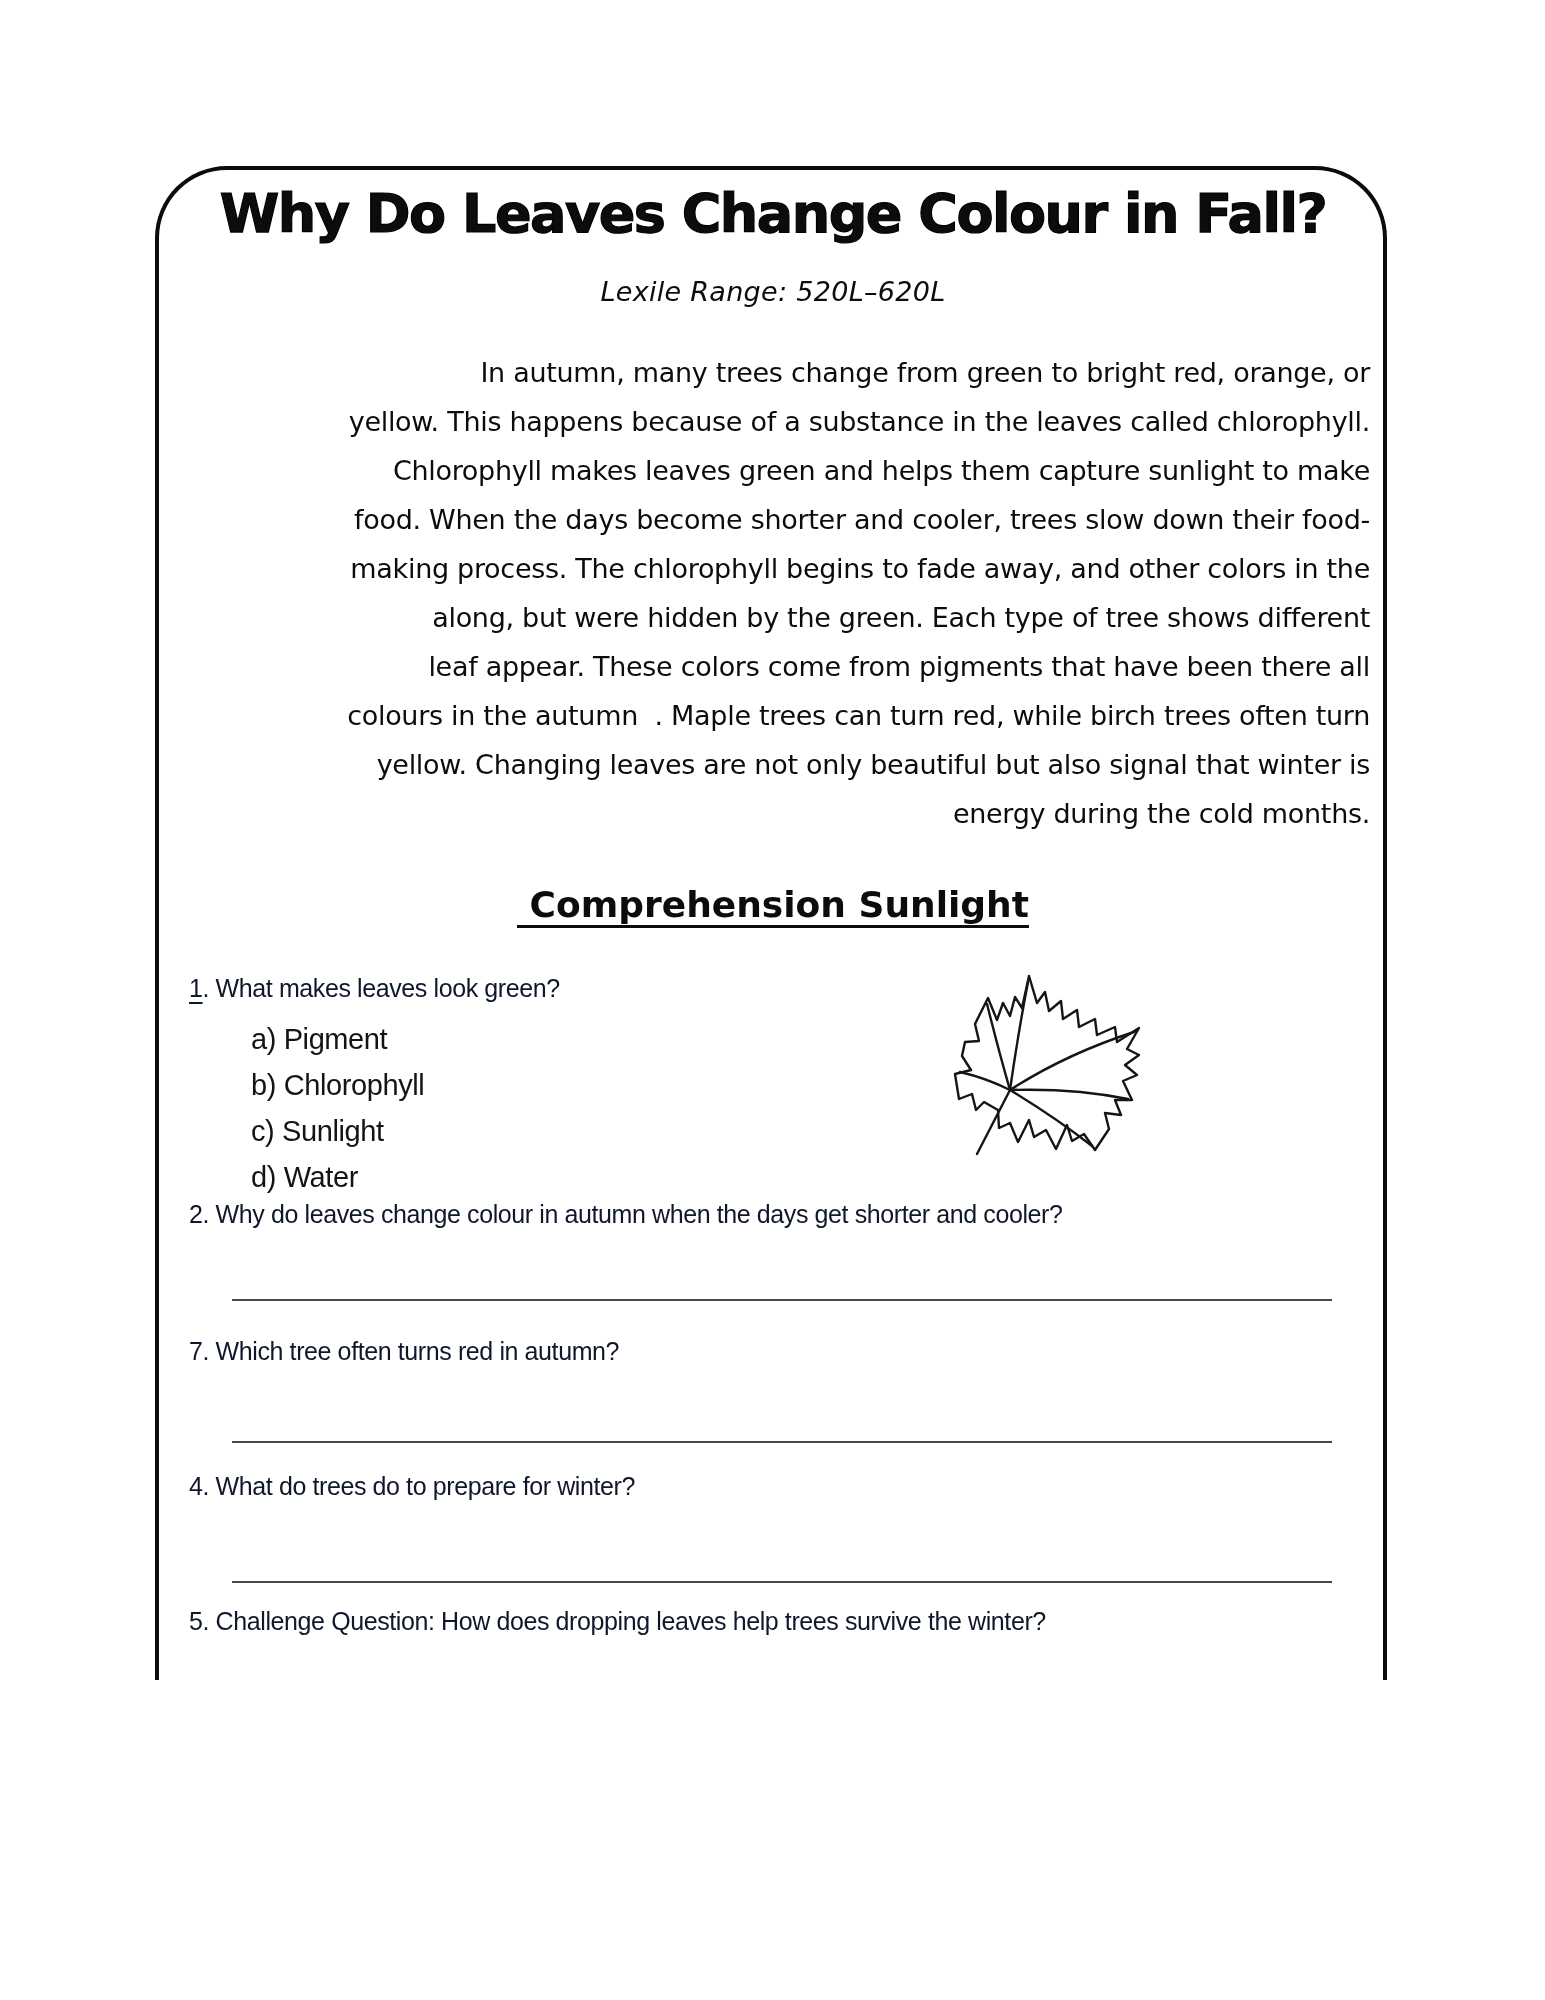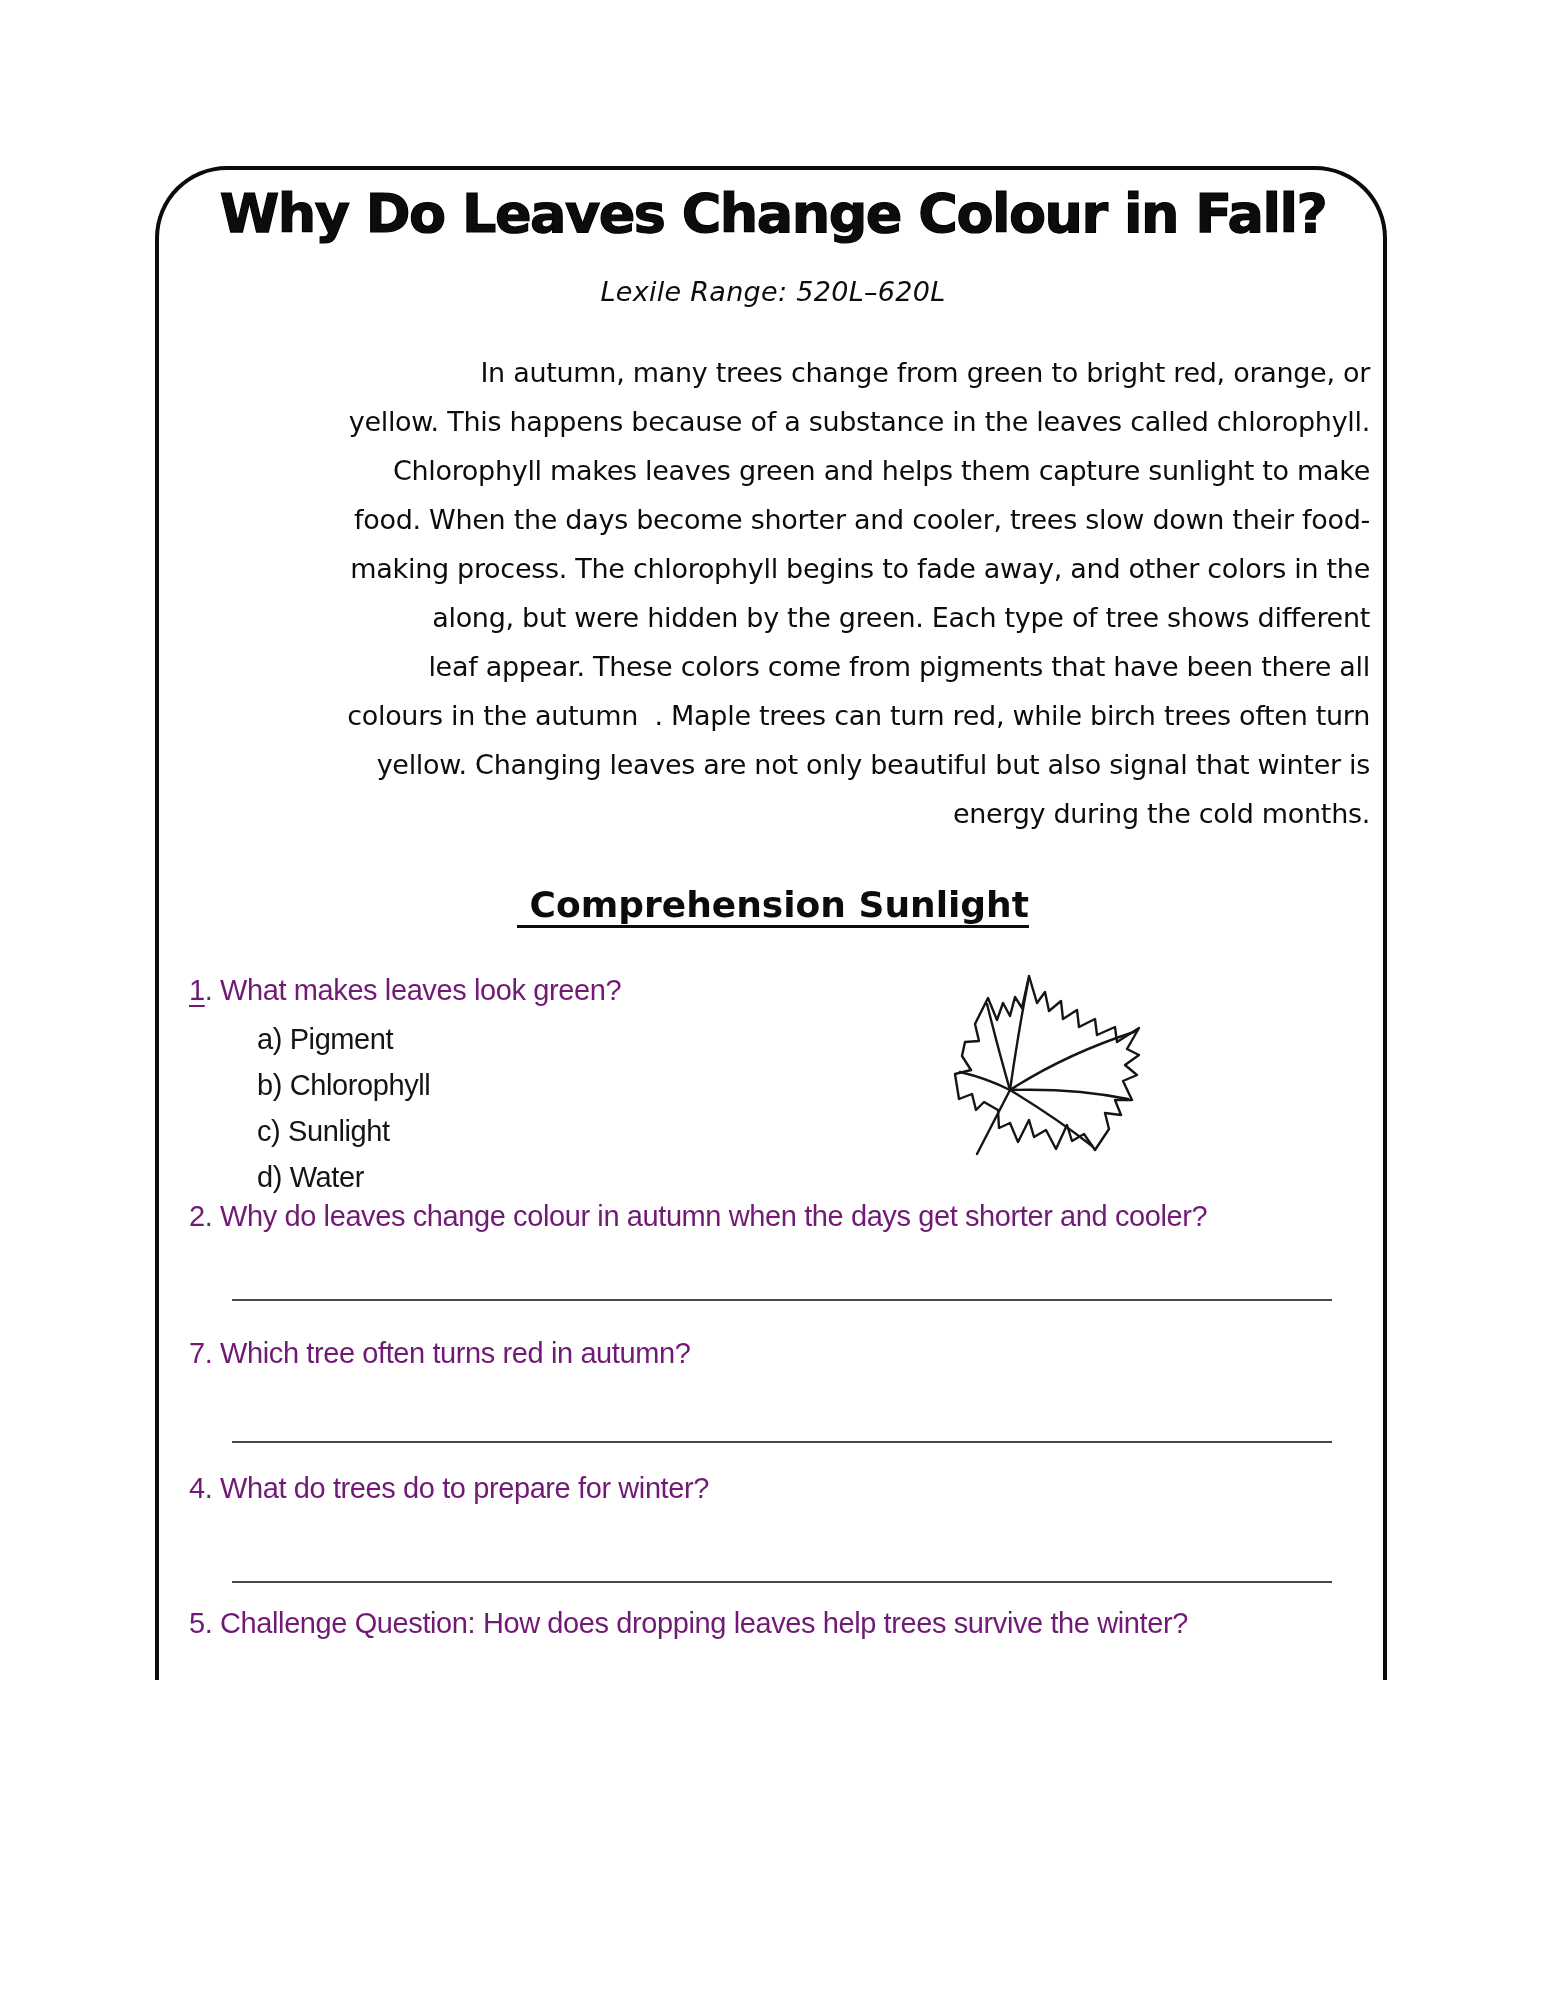--- a/index.html
+++ b/index.html
@@ -30,31 +30,31 @@
   .cq-heading {
     position:absolute; left:157px; top:884px; width:1232px; text-align:center;
     font-size:36px; font-weight:bold;
   }
   .cq-heading span {
     text-decoration:underline; text-decoration-thickness:3px;
     text-underline-offset:8px; white-space:pre;
   }
   .q {
     position:absolute; left:189px; width:1180px;
-    font-family:"Liberation Sans", sans-serif; font-size:29px;
-    letter-spacing:-0.4px; color:#701a75; white-space:pre;
+    font-family:"Liberation Sans", sans-serif; font-size:25px;
+    letter-spacing:-0.4px; color:#0f172a; white-space:pre;
   }
   #q1 { top:974px; }
   #q2 { top:1200px; }
   #q3 { top:1337px; }
   #q4 { top:1472px; }
   #q5 { top:1607px; }
   .q1num { text-decoration:underline; text-decoration-thickness:2px; text-underline-offset:5px; }
   .opts {
-    position:absolute; left:257px; top:1016px;
+    position:absolute; left:251px; top:1016px;
     font-family:"Liberation Sans", sans-serif; font-size:29px;
     letter-spacing:-0.4px; color:#141414;
   }
   .opt { height:46px; line-height:46px; white-space:pre; }
   .ansline {
     position:absolute; left:232px; width:1100px; height:0;
     border-top:2.5px solid #474747;
   }
   #ansline-1 { top:1299px; }
   #ansline-2 { top:1441px; }

